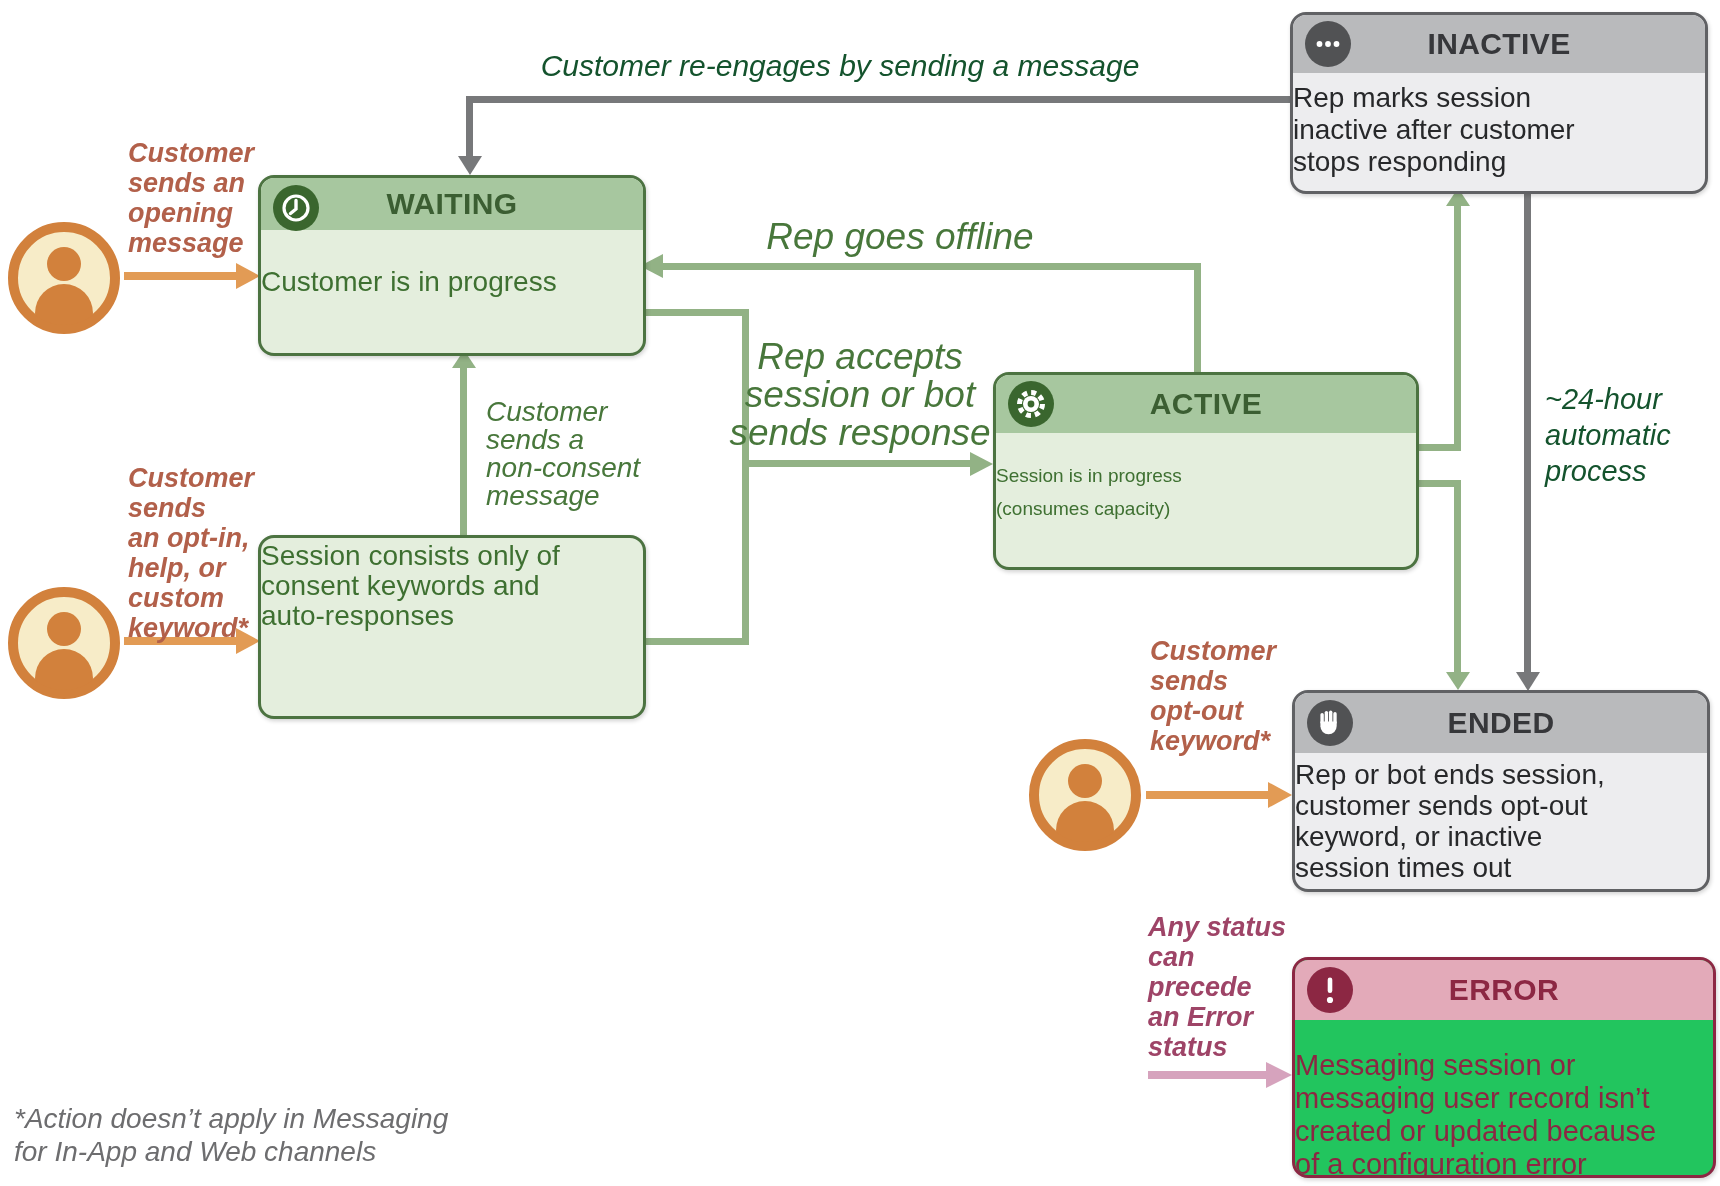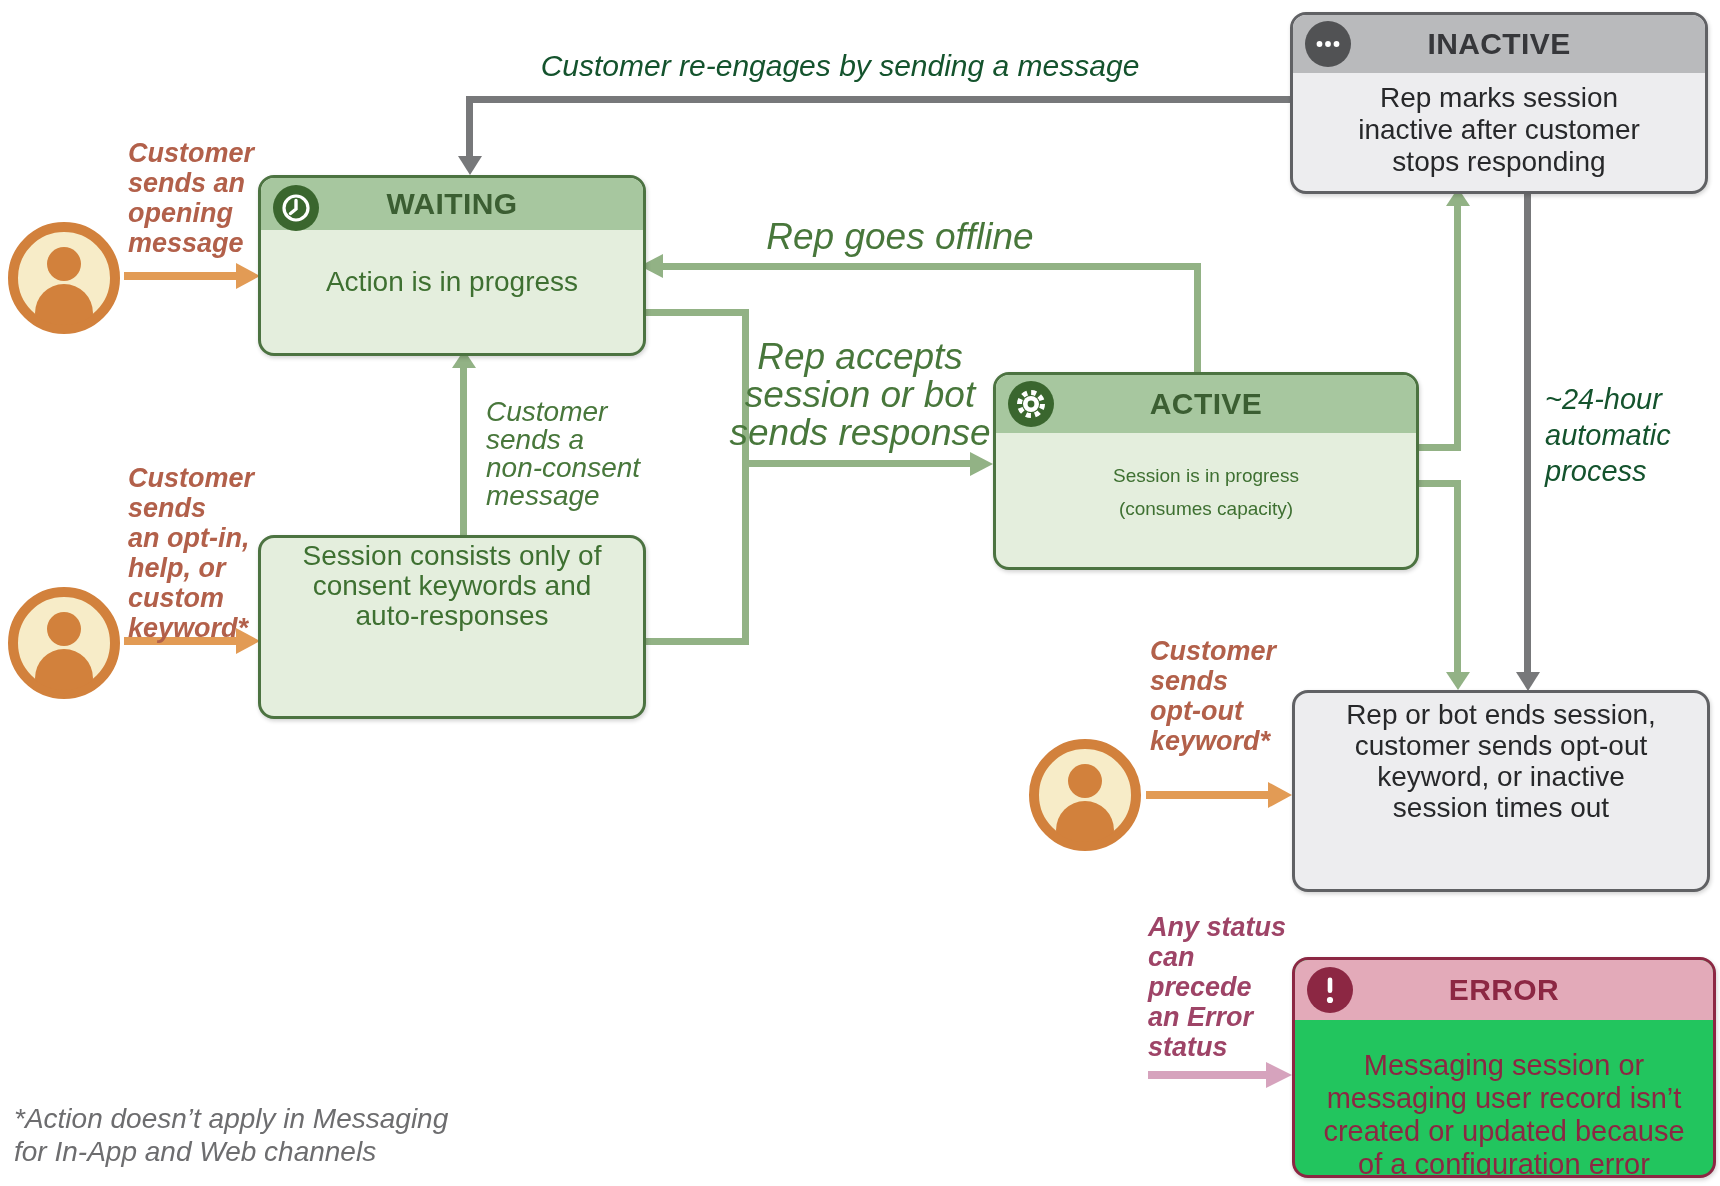--- a/index.html
+++ b/index.html
@@ -4,21 +4,21 @@
 <style>
   html,body{margin:0;padding:0;background:#ffffff;}
   .canvas{
     position:relative;width:1720px;height:1186px;background:#ffffff;overflow:hidden;
     font-family:"Liberation Sans","DejaVu Sans",sans-serif;
   }
   
   .state-box{position:absolute;border-radius:16px;z-index:2;box-shadow:1px 2px 4px rgba(0,0,0,.18);overflow:hidden;}
   .state-box .box-header{position:relative;display:flex;align-items:center;justify-content:center;}
   .state-box .box-title{font-weight:bold;font-size:30px;letter-spacing:.4px;}
-  .state-box .box-body{text-align:center;white-space:pre-line;font-size:28px;line-height:31px;}
+  .state-box .box-body{text-align:left;white-space:pre-line;font-size:28px;line-height:31px;}
   .icon-circle{position:absolute;left:12px;width:46px;height:46px;border-radius:50%;}
   .icon-circle svg{display:block;width:46px;height:46px;}
 
   .green-box{border:3px solid #4c7341;background:#e4eedd;}
   .green-box .box-header{background:#a7c79f;}
   .green-box .box-title{color:#3b5e32;}
   .green-box .box-body{color:#3e7031;}
 
   .gray-box{border:3px solid #606164;background:#ededef;}
   .gray-box .box-header{background:#b9babc;}
@@ -143,21 +143,21 @@
     <div class="box-header" style="height:52px">
       <span class="icon-circle" style="top:7px">
         <svg viewBox="0 0 46 46">
             <circle cx="23" cy="23" r="23" fill="#3a662e"></circle>
             <circle cx="23" cy="23" r="12" stroke="#fff" stroke-width="3.2" fill="none"></circle>
             <path d="M23 15.5 L23 24 L17.5 28.5" stroke="#fff" stroke-width="3.4" fill="none" stroke-linecap="round"></path>
           </svg>
       </span>
       <span class="box-title">WAITING</span>
     </div>
-    <div class="box-body" style="padding-top:36px">Action is in progress</div>
+    <div class="box-body" style="padding-top:36px">Customer is in progress</div>
   </div>
 
   <div class="state-box green-box" style="left:258px;top:535px;width:382px;height:178px">
     <div class="box-body" style="padding-top:3px;line-height:30px">Session consists only of
 consent keywords and
 auto-responses</div>
   </div>
 
   <div class="state-box green-box" style="left:993px;top:372px;width:420px;height:192px">
     <div class="box-header" style="height:58px">
@@ -186,20 +186,35 @@
           </svg>
       </span>
       <span class="box-title">INACTIVE</span>
     </div>
     <div class="box-body" style="padding-top:9px;line-height:32px">Rep marks session
 inactive after customer
 stops responding</div>
   </div>
 
   <div class="state-box gray-box" style="left:1292px;top:690px;width:412px;height:196px">
+    <div class="box-header" style="height:60px">
+      <span class="icon-circle" style="top:7px">
+        <svg viewBox="0 0 46 46">
+            <circle cx="23" cy="23" r="23" fill="#515254"></circle>
+          <g fill="#fff" transform="translate(23,23.5)">
+            <rect x="-9.6" y="-10.5" width="3.4" height="11" rx="1.7"></rect>
+            <rect x="-5.3" y="-12.6" width="3.4" height="13" rx="1.7"></rect>
+            <rect x="-1.0" y="-13" width="3.4" height="13" rx="1.7"></rect>
+            <rect x="3.3" y="-11.4" width="3.4" height="12" rx="1.7"></rect>
+            <path d="M-9.6 -2 h16.3 v4.6 a8.2 8.2 0 0 1 -8.2 8.2 a8.1 8.1 0 0 1 -8.1 -8.1 z"></path>
+          </g>
+        </svg>
+      </span>
+      <span class="box-title">ENDED</span>
+    </div>
     <div class="box-body" style="padding-top:6px">Rep or bot ends session,
 customer sends opt-out
 keyword, or inactive
 session times out</div>
   </div>
 
   <div class="state-box error-box" style="left:1292px;top:957px;width:418px;height:215px">
     <div class="box-header" style="height:60px">
       <span class="icon-circle" style="top:7px">
         <svg viewBox="0 0 46 46">

